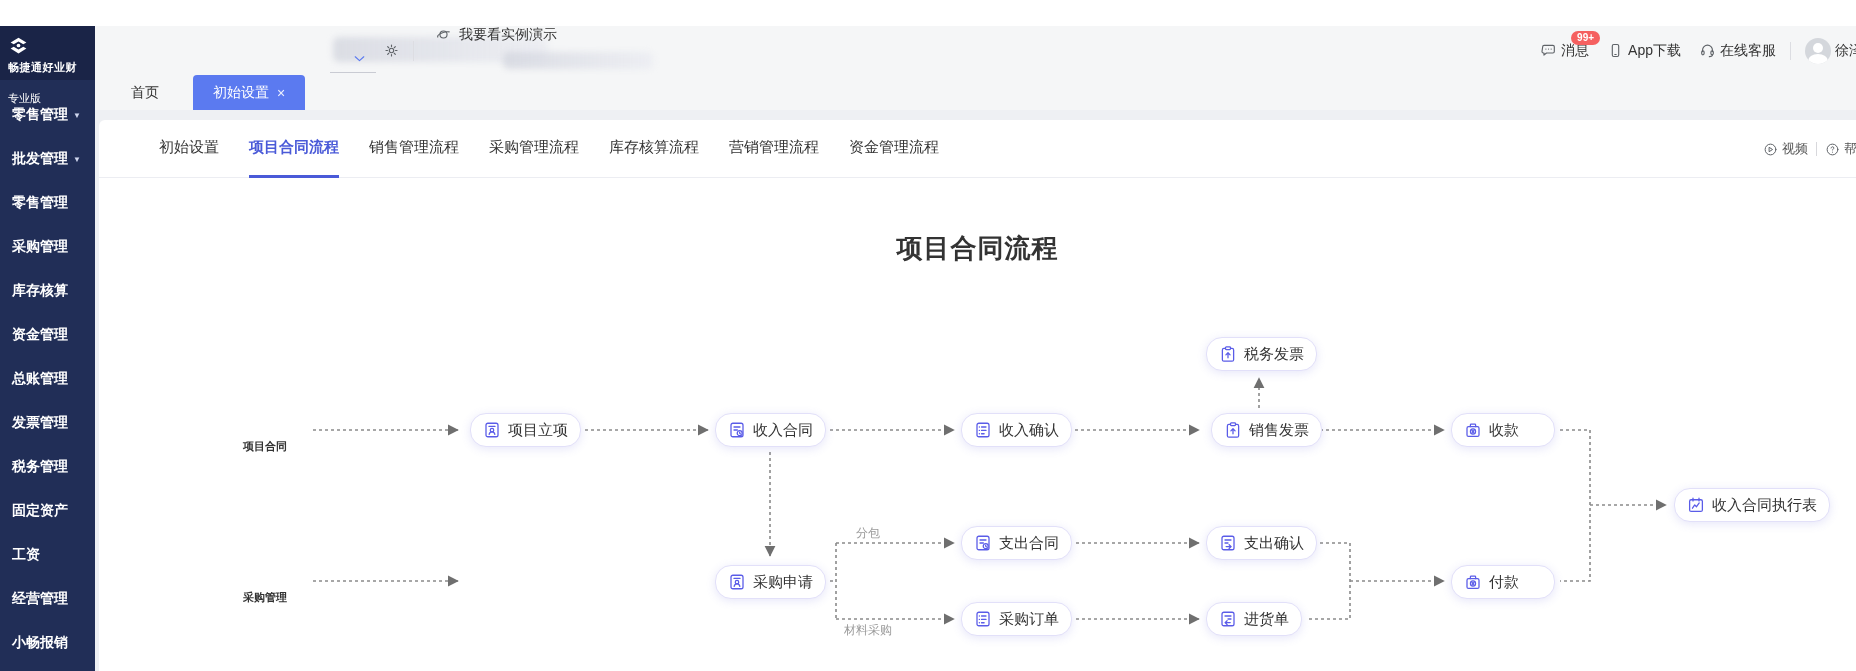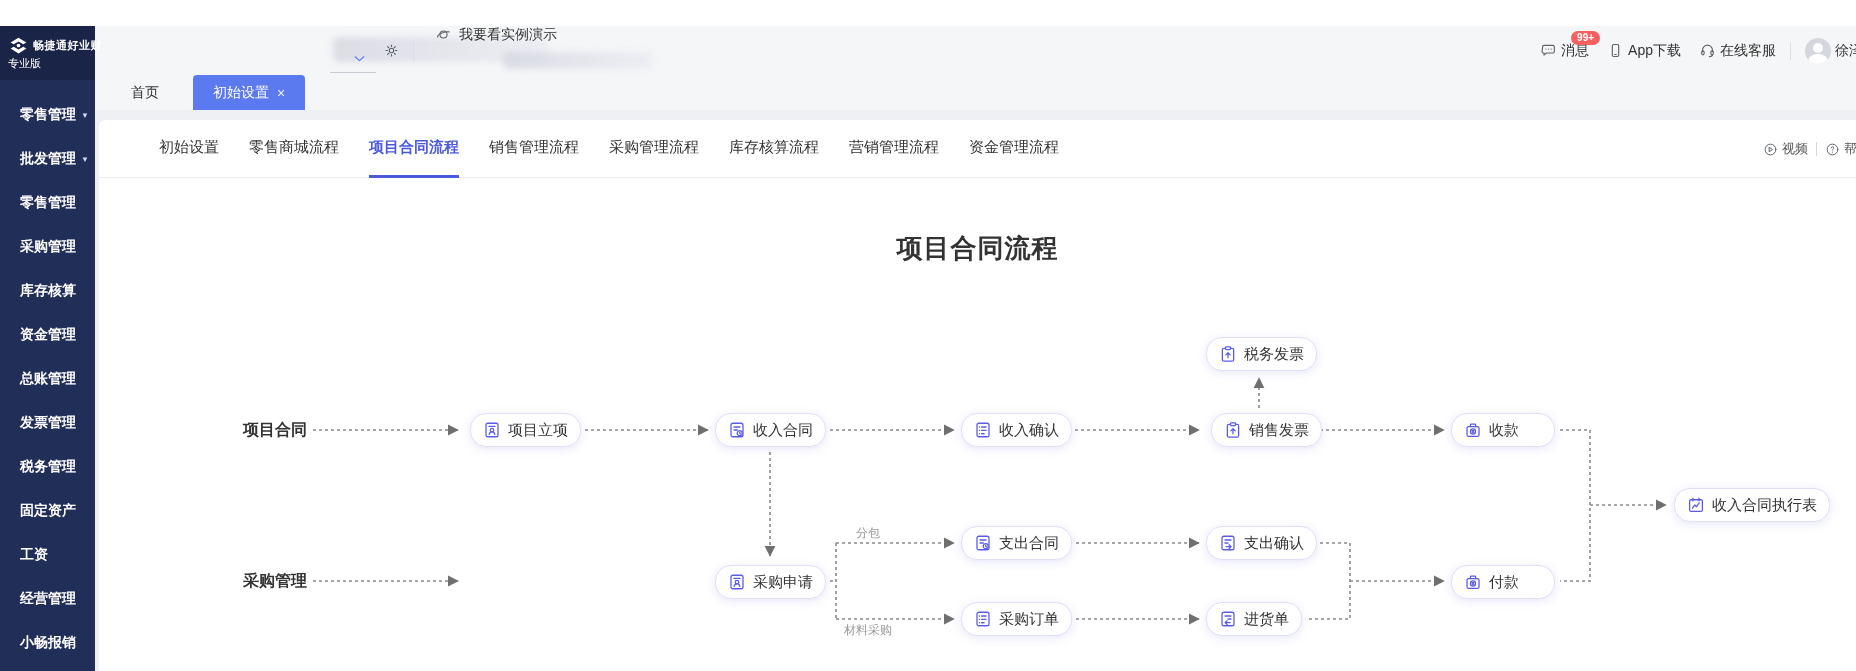--- a/index.html
+++ b/index.html
@@ -4,26 +4,26 @@
 <style>
   * { margin:0; padding:0; box-sizing:border-box; }
   html,body { width:1856px; height:671px; overflow:hidden; background:#fff;
     font-family:"Liberation Sans","DejaVu Sans",sans-serif; color:#333; }
   body { position:relative; }
 
   
   .sidebar { position:absolute; left:0; top:26px; width:95px; height:645px;
     background:#212e57; z-index:5; }
   .logo-block { background:#1a2447; padding:9px 0 8px 8px; height:54px; overflow:visible; white-space:nowrap; }
-  .logo-row { display:flex; align-items:center; gap:4px; }
+  .logo-row { display:flex; gap:4px;flex-direction:column; }
   .logo-mark { width:21px; height:21px; flex:0 0 auto; }
   .logo-name { color:#fff; font-size:11px; font-weight:600; letter-spacing:.5px; }
-  .edition { color:#fff; font-size:11px; margin-top:0; }
+  .edition { color:#fff; font-size:11px; margin-top:16px; }
   .side-menu { padding-top:13px; }
-  .side-item { height:44px; display:flex; align-items:center; padding-left:20px;
+  .side-item { height:44px; display:flex; align-items:center; padding-left:12px;
     color:#fff; font-size:14px; font-weight:600; cursor:pointer; white-space:nowrap; }
   .side-item .caret { font-size:8px; margin-left:5px; color:#cfd6ee; }
 
   
   .topbar { position:absolute; left:95px; top:26px; width:1761px; height:49px;
     background:#f5f6f7; z-index:4; }
   .blur-patch { position:absolute; border-radius:6px; filter:blur(3px);
     background:linear-gradient(90deg,rgba(205,208,218,.65),rgba(235,236,242,.8)); }
   .bp1 { left:238px; top:11px; width:215px; height:25px; }
   .bp2 { left:408px; top:26px; width:150px; height:17px; }
@@ -76,22 +76,22 @@
     font-size:26px; font-weight:600; color:#333; letter-spacing:1px; z-index:2; }
   .flow-svg { position:absolute; left:0; top:0; width:1856px; height:671px;
     z-index:2; pointer-events:none; }
   .flow-node { position:absolute; height:34px; display:flex; align-items:center; gap:7px;
     padding:0 12px; background:#fff; border:1px solid #e2e0f9; border-radius:16px;
     box-shadow:0 2px 10px rgba(100,100,220,.16); font-size:15px; color:#333;
     white-space:nowrap; z-index:3; cursor:pointer; }
   .nicon { width:18px; height:18px; display:block; flex:0 0 auto; }
   .nicon * { fill:none; stroke:#5a5ce8; stroke-width:1.7; stroke-linecap:round; stroke-linejoin:round; }
   .nicon .fw { fill:#fff; }
-  .lane-label { position:absolute; transform:translateY(-50%); font-size:16px;
-    font-weight:600; color:#333; z-index:3; white-space:nowrap; }
+  .lane-label { position:absolute; transform:translateY(-50%); font-size:11px;
+    font-weight:600; color:#333; z-index:3; white-space:nowrap;margin-top:16px; }
   .branch-label { position:absolute; transform:translate(-50%,-50%); font-size:12px;
     color:#9a9a9a; z-index:3; white-space:nowrap; }
 </style>
 </head>
 <body>
 
 <div class="sidebar">
   <div class="logo-block">
     <div class="logo-row">
       <svg class="logo-mark" viewBox="0 0 24 24">
@@ -212,21 +212,20 @@
     <div class="tab active">
       <span>初始设置</span>
       <span class="tab-close">×</span>
     </div>
   </div>
 
 <div class="content">
   <div class="card">
     <div class="subnav">
       <div class="subnav-item">初始设置</div>
-        <div class="subnav-item">零售商城流程</div>
         <div class="subnav-item active">项目合同流程</div>
         <div class="subnav-item">销售管理流程</div>
         <div class="subnav-item">采购管理流程</div>
         <div class="subnav-item">库存核算流程</div>
         <div class="subnav-item">营销管理流程</div>
         <div class="subnav-item">资金管理流程</div>
         <div class="subnav-right">
         <div class="sr-item">
           <svg class="tico" style="width:15px;height:15px" viewBox="0 0 24 24">
             <circle cx="12" cy="12" r="8.6"></circle>

